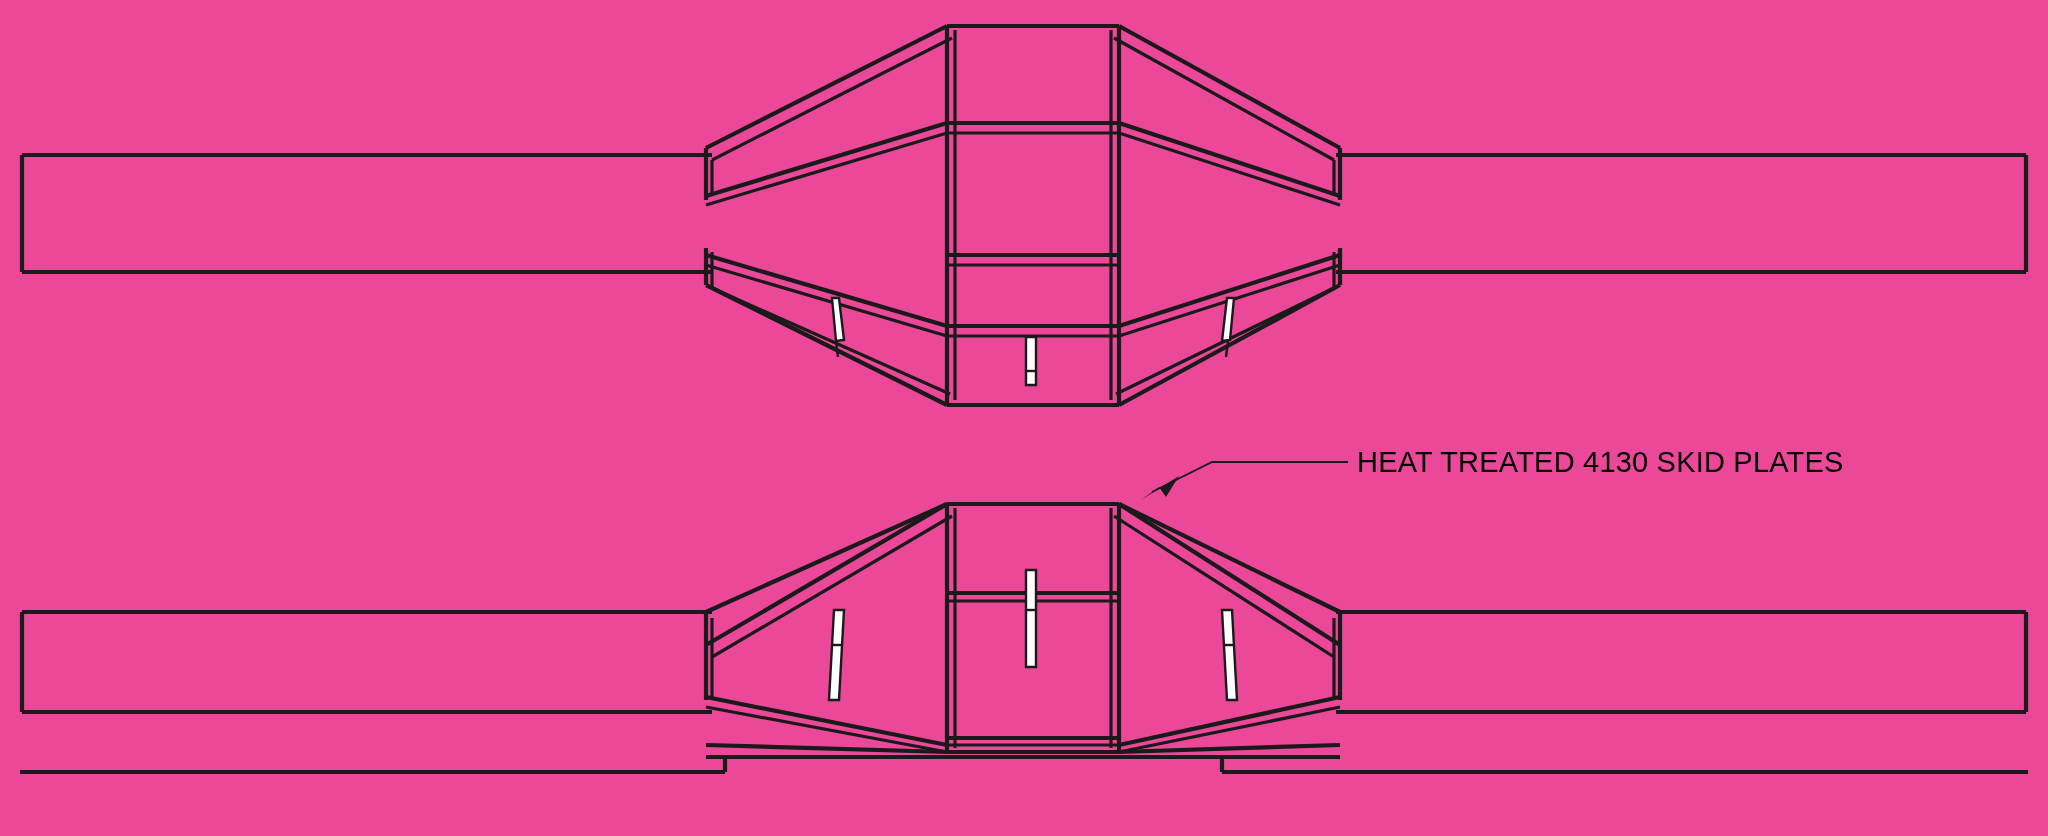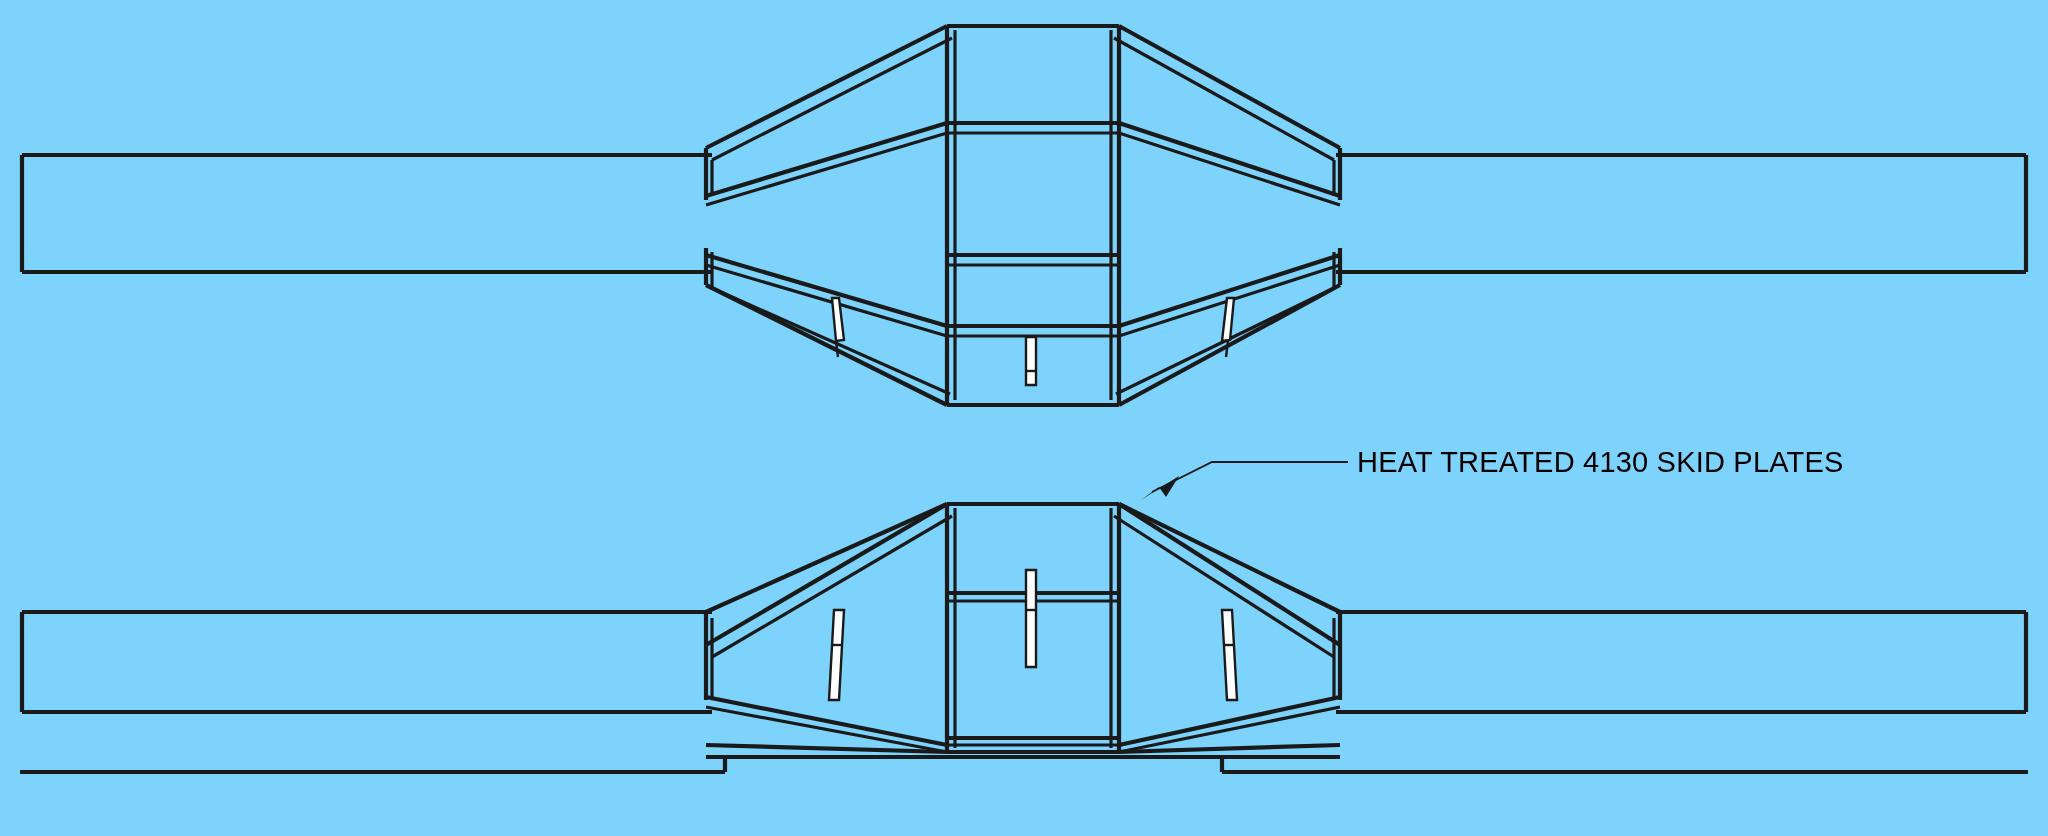--- a/index.html
+++ b/index.html
@@ -10,21 +10,21 @@
   body {
     width: 2048px;
     height: 836px;
     overflow: hidden;
     font-family: "Liberation Sans", sans-serif;
   }
   #drawing-root {
     position: relative;
     width: 2048px;
     height: 836px;
-    background: #7dd3fc;
+    background: #ec4899;
   }
   #cad-svg {
     position: absolute;
     top: 0;
     left: 0;
     display: block;
   }
   .ln {
     fill: none;
     stroke: #1a1a1a;

